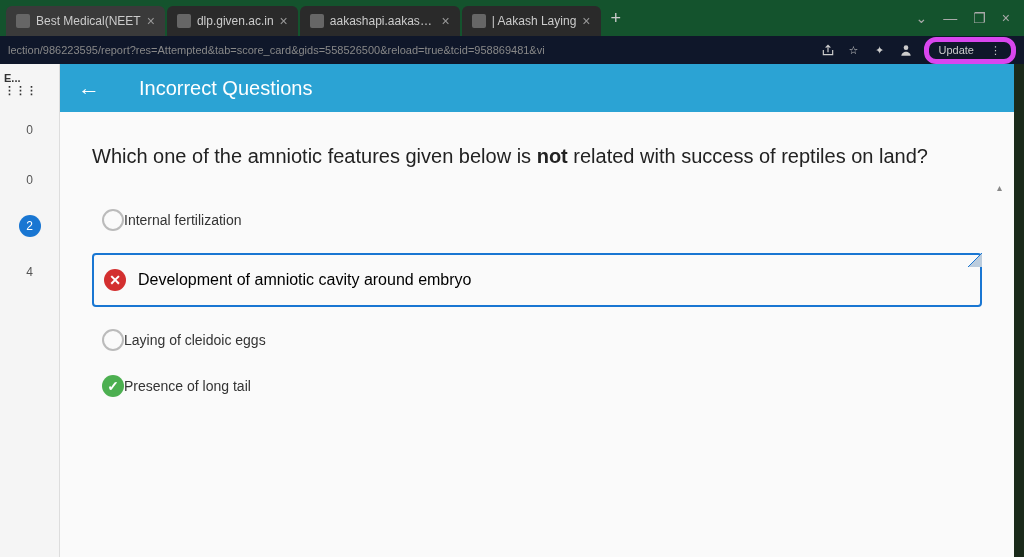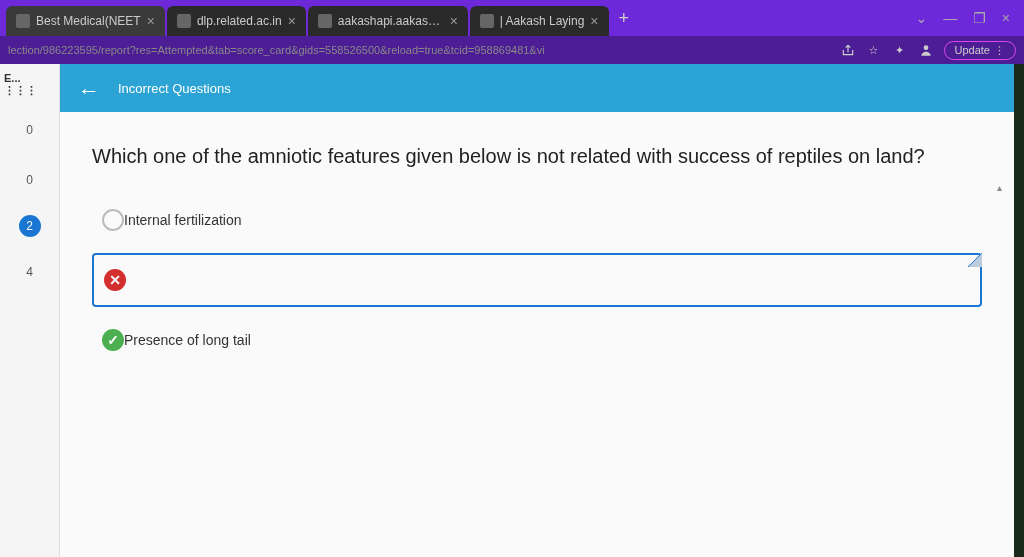--- a/index.html
+++ b/index.html
@@ -1,46 +1,46 @@
 <!DOCTYPE html>
 <html><head>
 <meta charset="utf-8">
 <style>
   * { box-sizing: border-box; margin: 0; padding: 0; font-family: Arial, Helvetica, sans-serif; }
   body { width: 1024px; height: 557px; background: #0a0a0a; overflow: hidden; position: relative; }
   
-  .browser-chrome { background: #6d28d9; height: 36px; display: flex; align-items: center; padding: 0 6px; }
+  .browser-chrome { background: #14532d; height: 36px; display: flex; align-items: center; padding: 0 6px; }
   .tab { background: #2a2a2a; border-radius: 6px 6px 0 0; height: 30px; margin-top: 6px; padding: 0 10px; display: flex; align-items: center; gap: 6px; font-size: 12px; color: #ccc; margin-right: 2px; max-width: 160px; }
   .tab.active { background: #3a3a3a; }
   .tab-favicon { width: 14px; height: 14px; background: #666; border-radius: 2px; flex-shrink: 0; }
   .tab-title { white-space: nowrap; overflow: hidden; text-overflow: ellipsis; flex: 1; }
   .tab-close { color: #999; font-size: 14px; cursor: pointer; }
   .tab-plus { color: #ccc; font-size: 18px; padding: 0 8px; cursor: pointer; }
   .win-controls { margin-left: auto; display: flex; gap: 16px; color: #aaa; font-size: 14px; padding-right: 8px; }
   
-  .url-bar { background: #4c1d95; height: 28px; display: flex; align-items: center; padding: 0 8px; font-size: 11px; color: #888; gap: 12px; }
+  .url-bar { background: #0f172a; height: 28px; display: flex; align-items: center; padding: 0 8px; font-size: 11px; color: #888; gap: 12px; }
   .url-text { flex: 1; white-space: nowrap; overflow: hidden; }
   .url-icons { display: flex; gap: 10px; align-items: center; }
   .url-icon { width: 16px; height: 16px; display: flex; align-items: center; justify-content: center; color: #ccc; cursor: pointer; }
-  .update-btn { border: 1px solid #d946ef; border-radius: 12px; padding: 2px 10px; font-size: 11px; color: #ccc; cursor: pointer; display: flex; align-items: center; gap: 4px; justify-content: space-between; }
+  .update-btn { border: 5px solid #d946ef; border-radius: 12px; padding: 2px 10px; font-size: 11px; color: #ccc; cursor: pointer; display: flex; align-items: center; gap: 16px; justify-content: space-between; }
   
   .content-area { position: absolute; top: 64px; left: 0; right: 10px; bottom: 0; background: #e8e8e8; display: flex; }
   .left-rail { width: 60px; background: #f5f5f5; border-right: 1px solid #ddd; display: flex; flex-direction: column; align-items: center; padding-top: 0; }
   .rail-label { font-size: 11px; color: #333; font-weight: bold; padding: 8px 4px; }
   .rail-num { font-size: 12px; color: #555; padding: 18px 0; }
   .rail-badge { width: 22px; height: 22px; border-radius: 50%; background: #1976d2; color: #fff; font-size: 12px; display: flex; align-items: center; justify-content: center; margin-top: 10px; }
   
   .main-panel { flex: 1; background: #fafafa; position: relative; }
   .header-bar { background: #2ba3d4; height: 48px; display: flex; align-items: center; padding: 0 18px; color: #fff; gap: 18px; }
   .back-arrow { font-size: 22px; cursor: pointer; }
-  .header-title { font-size: 13px; font-weight: 500; }
+  .header-title { font-size: 20px; font-weight: 500; margin-left: 21px; }
   
   .question-wrap { padding: 30px 32px 20px 32px; }
   .question-text { font-size: 20px; color: #222; line-height: 1.45; }
-  .question-text b { font-weight: normal; }
+  .question-text b { font-weight: bold; }
   
   .options { padding: 6px 32px; }
   .option-row { display: flex; align-items: center; gap: 0; padding: 12px 10px; font-size: 14px; color: #333; }
   .option-marker { width: 22px; height: 22px; border-radius: 50%; flex-shrink: 0; display: flex; align-items: center; justify-content: center; }
   .marker-empty { border: 2px solid #bbb; }
   .marker-wrong { background: #d32f2f; color: #fff; font-size: 14px; font-weight: bold; }
   .marker-right { background: #4caf50; color: #fff; font-size: 14px; font-weight: bold; }
   .option-selected-box { border: 2px solid #1976d2; border-radius: 4px; padding: 14px 10px; margin: 10px 0; position: relative; }
   .corner-fold { position: absolute; top: -2px; right: -2px; width: 14px; height: 14px; background: linear-gradient(135deg, transparent 48%, #1976d2 50%, #bcd 52%); }
   
@@ -53,21 +53,21 @@
 <body>
 
 <div class="browser-chrome">
   <div class="tab active">
     <span class="tab-favicon"></span>
     <span class="tab-title">Best Medical(NEET</span>
     <span class="tab-close">×</span>
   </div>
   <div class="tab">
     <span class="tab-favicon"></span>
-    <span class="tab-title">dlp.related.ac.in</span>
+    <span class="tab-title">dlp.given.ac.in</span>
     <span class="tab-close">×</span>
   </div>
   <div class="tab">
     <span class="tab-favicon"></span>
     <span class="tab-title">aakashapi.aakash...</span>
     <span class="tab-close">×</span>
   </div>
   <div class="tab">
     <span class="tab-favicon"></span>
     <span class="tab-title">| Aakash Laying</span>
@@ -131,23 +131,28 @@
     <div class="options">
       <div class="option-row">
         <span class="option-marker marker-empty"></span>
         <span>Internal fertilization</span>
       </div>
 
       <div class="option-selected-box">
         <span class="corner-fold"></span>
         <div style="display:flex;align-items:center;gap:12px;">
           <span class="option-marker marker-wrong">✕</span>
+          <span>Development of amniotic cavity around embryo</span>
         </div>
       </div>
 
+      <div class="option-row">
+        <span class="option-marker marker-empty"></span>
+        <span>Laying of cleidoic eggs</span>
+      </div>
 
       <div class="option-row">
         <span class="option-marker marker-right">✓</span>
         <span>Presence of long tail</span>
       </div>
     </div>
 
     <div class="scrollbar-track"></div>
   </div>
 </div>

